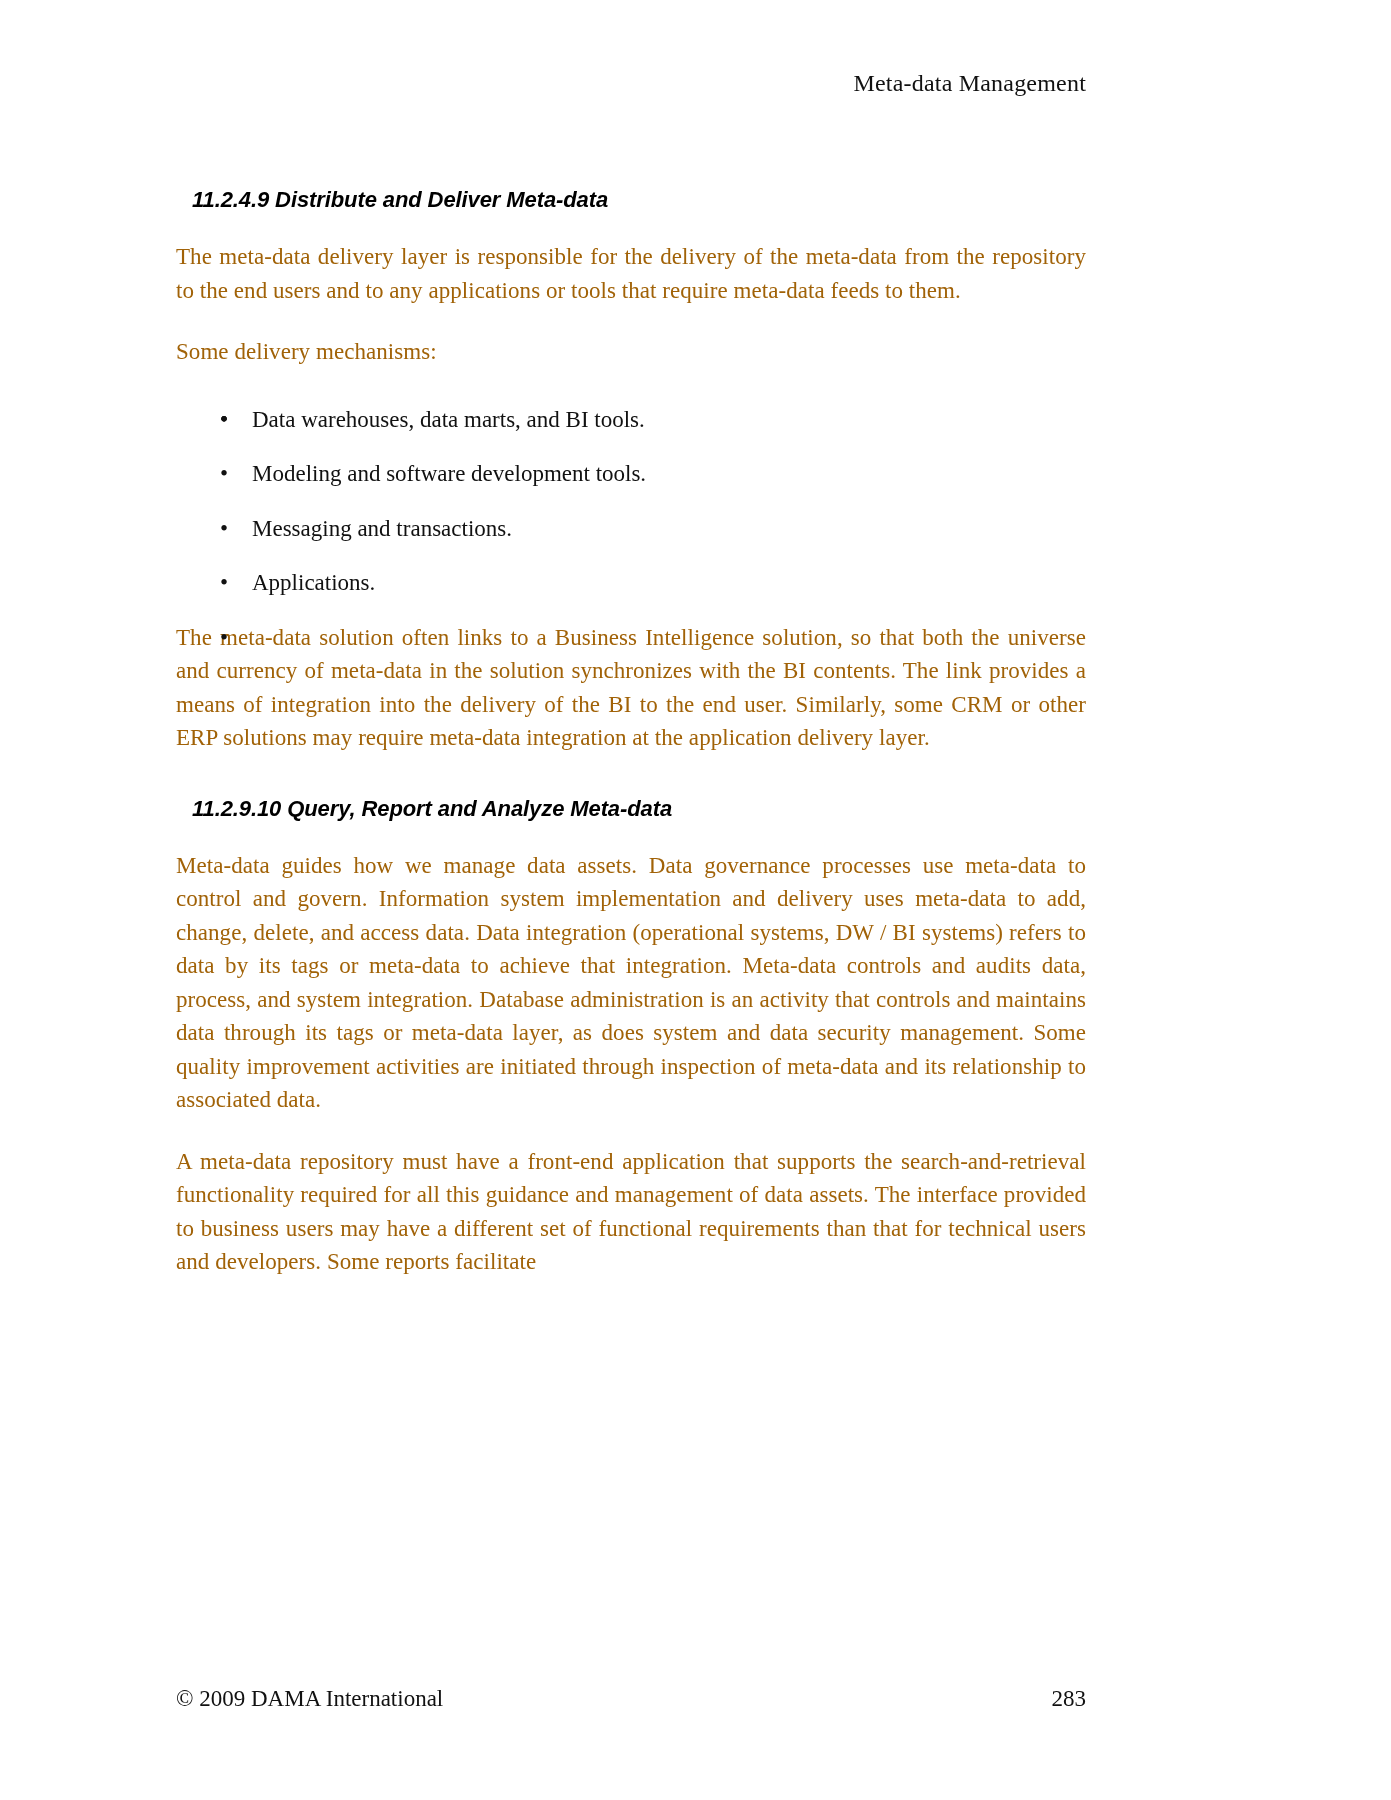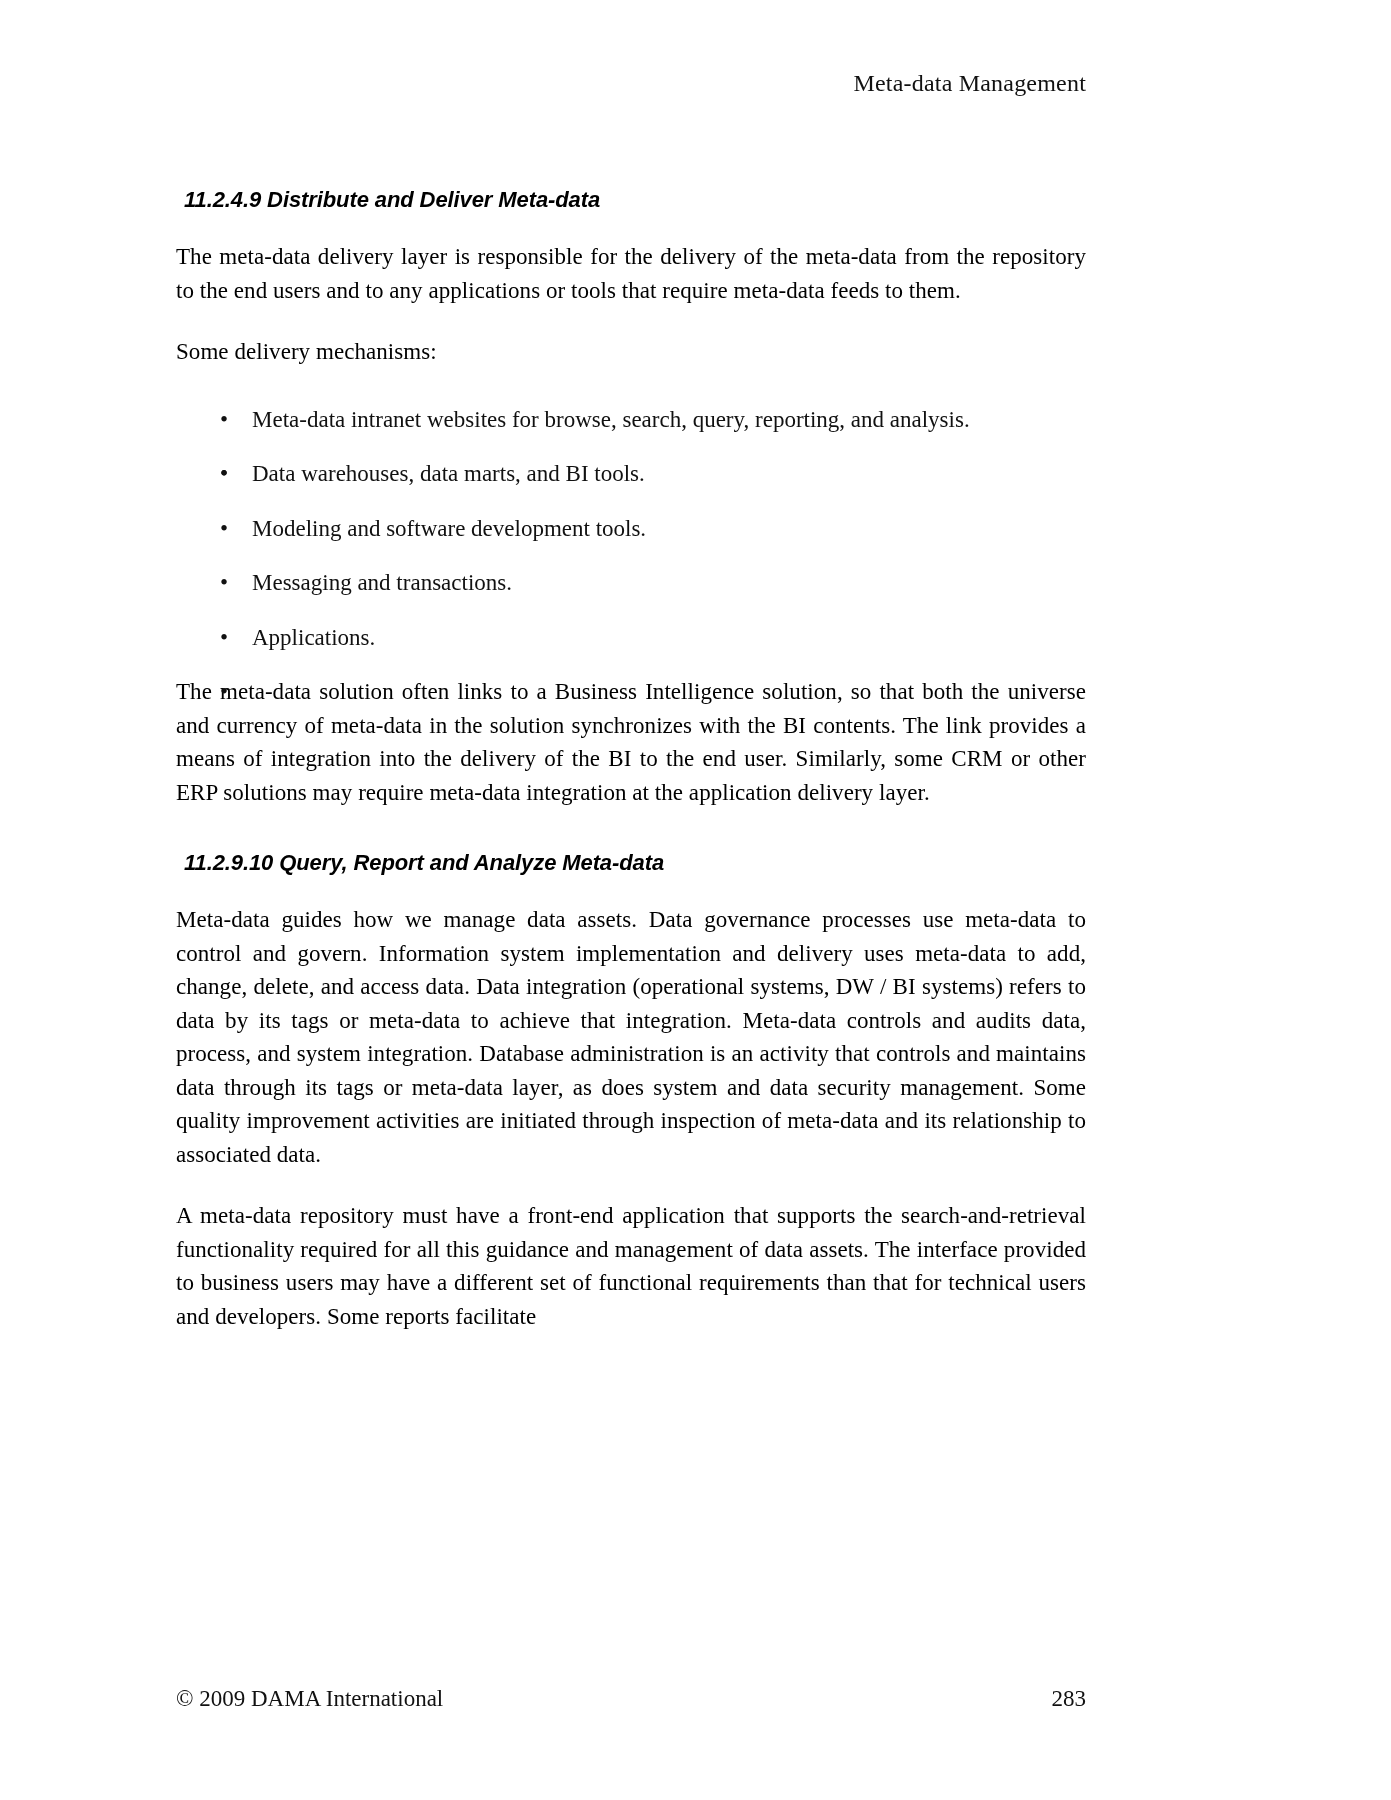--- a/index.html
+++ b/index.html
@@ -35,40 +35,40 @@
     color: #111111;
     letter-spacing: 0.2px;
   }
 
   
   .body-region {
     top: 186px;
   }
 
   h3.section-heading {
-    margin: 0 0 26px 8px;
+    margin: 0 0 26px 16px;
     font-family: "Liberation Sans", "DejaVu Sans", sans-serif;
     font-weight: bold;
     font-style: italic;
     font-size: 22px;
     line-height: 28px;
     color: #000000;
     letter-spacing: -0.1px;
   }
   h3.section-heading.spaced-top {
     margin-top: 40px;
   }
 
   p.para {
     margin: 0 0 28px 0;
     font-size: 23px;
     line-height: 33.5px;
     text-align: justify;
     text-justify: inter-word;
-    color: #000000;
+    color: #a16207;
     letter-spacing: 0.05px;
   }
   p.para.tight-bottom {
     margin-bottom: 34px;
   }
 
   ul.bullet-list {
     list-style: none;
     margin: 0 0 18px 0;
     padding: 0;
@@ -118,21 +118,20 @@
 
     <h3 class="section-heading">11.2.4.9 Distribute and Deliver Meta-data</h3>
 
     <p class="para">The meta-data delivery layer is responsible for the delivery of the meta-data from the repository to the end users and to any applications or tools that require meta-data feeds to them.</p>
 
     <p class="para tight-bottom">Some delivery mechanisms:</p>
 
     <ul class="bullet-list">
       <li>
         <span class="bullet-dot">•</span>
-        <span>Meta-data intranet websites for browse, search, query, reporting, and analysis.</span>
       </li>
       <li>
         <span class="bullet-dot">•</span>
       </li>
       <li>
         <span class="bullet-dot">•</span>
         <span>Data warehouses, data marts, and BI tools.</span>
       </li>
       <li>
         <span class="bullet-dot">•</span>

